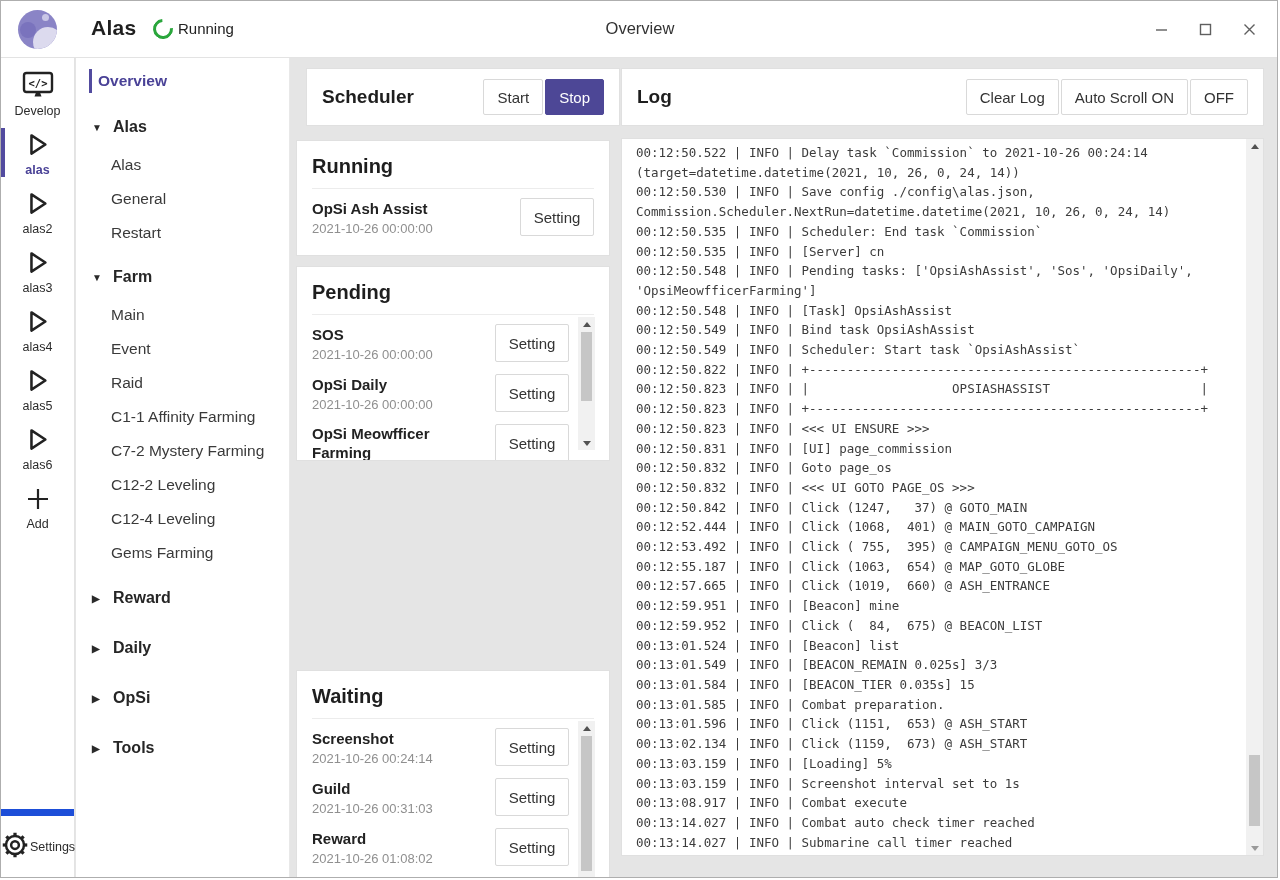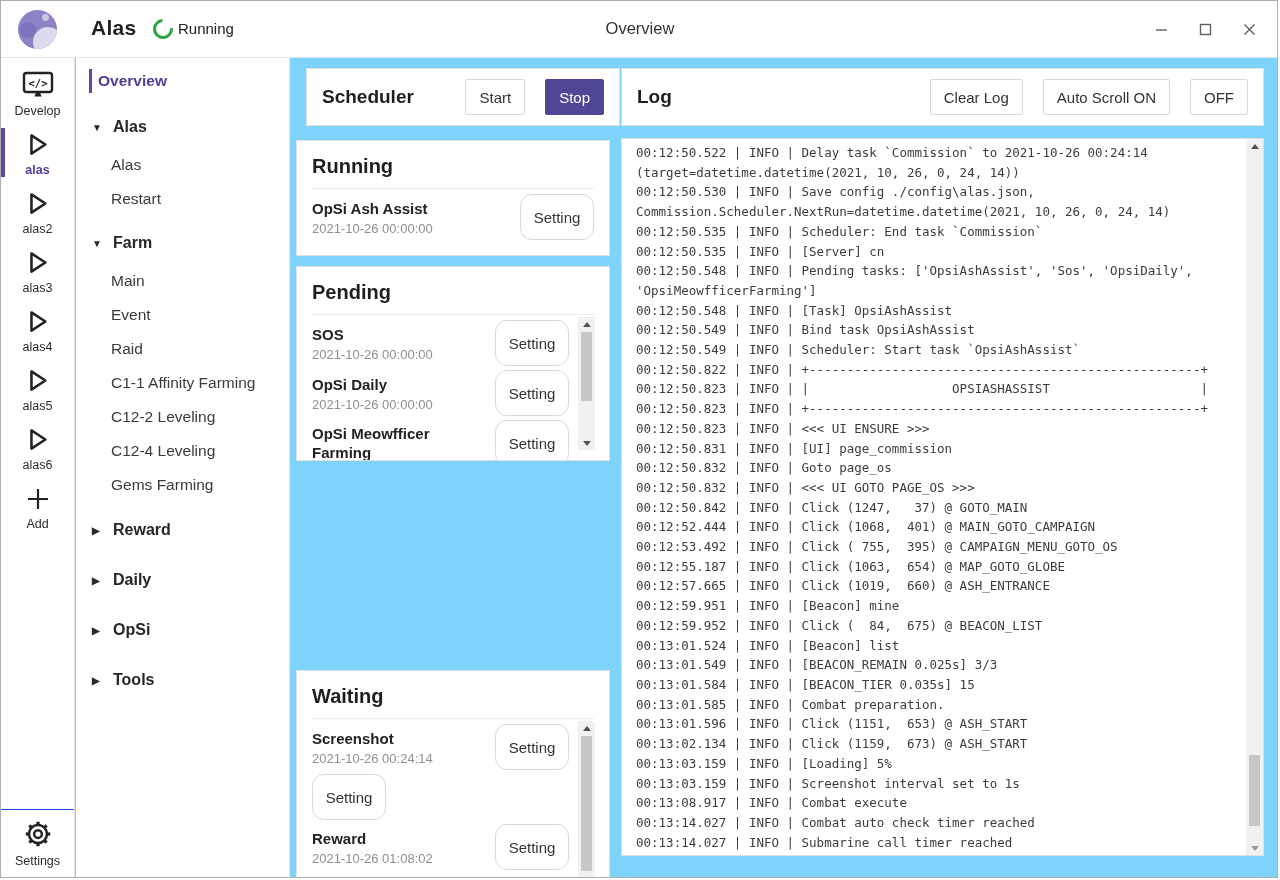--- a/index.html
+++ b/index.html
@@ -1,17 +1,17 @@
 <!DOCTYPE html>
 <html><head>
 <meta charset="utf-8">
 <style>
   * { margin:0; padding:0; box-sizing:border-box; }
   html,body { width:1280px; height:880px; font-family:"Liberation Sans",sans-serif; background:#fff; }
-  .app { position:relative; width:1278px; height:878px; border:1px solid #aeaeae; background:#7dd3fc; overflow:hidden; }
+  .app { position:relative; width:1278px; height:878px; border:1px solid #aeaeae; background:#e5e5e5; overflow:hidden; }
 
   
   .titlebar { position:absolute; left:0; top:0; width:1278px; height:57px; background:#fff; border-bottom:1px solid #e3e3e3; }
   .logo { position:absolute; left:17px; top:9px; width:39px; height:39px; border-radius:50%; background:#8a84c6; overflow:hidden; }
   .logo .blob1 { position:absolute; right:-6px; bottom:-8px; width:30px; height:30px; border-radius:50%; background:#dcdaee; }
   .logo .blob2 { position:absolute; right:8px; top:4px; width:7px; height:7px; border-radius:50%; background:#c9c6e6; }
   .logo .blob3 { position:absolute; left:2px; top:12px; width:16px; height:16px; border-radius:50%; background:#7a73bd; }
   .app-name { position:absolute; left:90px; top:15px; font-size:21px; font-weight:700; color:#1f1f1f; letter-spacing:.3px; }
   .spinner { position:absolute; left:152px; top:18px; width:20px; height:20px; border-radius:50%; border:3px solid #2aa63c; border-top-color:transparent; transform:rotate(40deg); }
   .status-text { position:absolute; left:177px; top:19px; font-size:15px; color:#222; }
@@ -19,51 +19,51 @@
   .win-btns { position:absolute; right:8px; top:0; height:56px; display:flex; align-items:center; }
   .win-btn { width:44px; height:44px; display:flex; align-items:center; justify-content:center; cursor:default; }
 
   
   .rail { position:absolute; left:0; top:57px; width:74px; bottom:0; background:#fff; border-right:1px solid #e3e3e3; padding-top:6px; }
   .rail-item { position:relative; height:59px; display:flex; flex-direction:column; align-items:center; justify-content:center; }
   .rail-item .rail-icon { height:32px; display:flex; align-items:center; justify-content:center; }
   .rail-item .rail-label { font-size:12.5px; color:#2b2b2b; margin-top:2px; }
   .rail-item.active::before { content:""; position:absolute; left:0; top:5px; bottom:5px; width:4px; background:#524b9f; }
   .rail-item.active .rail-label { color:#4a4297; font-weight:700; }
-  .rail-settings { position:absolute; left:0; right:0; bottom:0; height:68px; border-top:1px solid #1d4ed8; display:flex; flex-direction:column; align-items:center; justify-content:center; background:#fff; }
+  .rail-settings { position:absolute; left:0; right:0; bottom:0; height:68px; border-top:7px solid #1d4ed8; display:flex; flex-direction:row; align-items:center; justify-content:center; background:#fff; }
   .rail-settings .rail-label { font-size:12.5px; color:#2b2b2b; margin-top:1px; }
 
   
   .nav { position:absolute; left:75px; top:57px; width:214px; bottom:0; background:#fff; border-right:1px solid #e8e8e8; padding-top:4px; overflow:hidden; }
   .nav-item { display:flex; align-items:center; cursor:default; }
   .nav-item .marker { width:13px; font-size:10px; color:#2a2a2a; margin-right:8px; }
   .nav-item.t-active { height:38px; padding-left:22px; position:relative; font-size:15.5px; font-weight:700; color:#4a4297; }
   .nav-item.t-active::before { content:""; position:absolute; left:13px; top:7px; bottom:7px; width:3px; background:#524b9f; }
   .nav-item.t-group { height:42px; padding-left:16px; font-size:16px; font-weight:700; color:#262626; }
   .nav-item.t-group.collapsed { height:44px; margin-top:6px; }
   .nav-item.t-group.expanded { margin-top:6px; }
   .nav-item.t-item { height:34px; padding-left:35px; font-size:15.5px; color:#3a3a3a; }
 
   
   .card { position:absolute; background:#fff; border:1px solid #e0e0e0; }
   .panel-head { display:flex; align-items:center; justify-content:space-between; padding:0 15px; height:100%; }
   .panel-title { font-size:19px; font-weight:700; color:#1e1e1e; }
   .btn { background:#fff; border:1px solid #d9d9d9; border-radius:2px; font-size:15px; color:#333; font-family:"Liberation Sans",sans-serif; height:36px; padding:0 13px; cursor:pointer; }
   .btn.primary { background:#4d4796; border-color:#4d4796; color:#fff; }
-  .btn-row { display:flex; gap:20px; }
+  .btn-row { display:flex; gap:2px; }
 
   .section-title { font-size:20px; font-weight:700; color:#1e1e1e; padding:14px 15px 10px 15px; }
   .divider { height:1px; background:#ececec; margin:0 15px; }
   .task-list { position:relative; overflow:hidden; }
   .task-rows { padding:4px 15px 0 15px; }
   .task-row { height:48px; display:flex; align-items:center; justify-content:space-between; }
   .task-info { width:178px; }
   .task-name { font-size:15px; font-weight:700; color:#222; line-height:19px; }
   .task-time { font-size:13px; color:#8f8f8f; margin-top:3px; }
-  .setting-btn { width:74px; height:46px; background:#fff; border:1px solid #d9d9d9; border-radius:12px; font-size:15px; color:#333; cursor:pointer; flex-shrink:0; }
+  .setting-btn { width:74px; height:38px; background:#fff; border:1px solid #d9d9d9; border-radius:2px; font-size:15px; color:#333; cursor:pointer; flex-shrink:0; }
   .waiting-rows .task-row, .pending-rows .task-row { margin-bottom:2px; }
 
   
   .sb { position:absolute; width:17px; background:#f1f1f1; }
   .sb .arr { position:absolute; left:0; width:17px; height:14px; display:flex; align-items:center; justify-content:center; }
   .sb .arr.up { top:0; } .sb .arr.down { bottom:0; }
   .tri-up { width:0; height:0; border-left:4px solid transparent; border-right:4px solid transparent; border-bottom:5px solid #525252; }
   .tri-down { width:0; height:0; border-left:4px solid transparent; border-right:4px solid transparent; border-top:5px solid #525252; }
   .sb .thumb { position:absolute; left:3px; width:11px; background:#c6c6c6; }
 
@@ -214,20 +214,24 @@
         <div class="nav-item t-group expanded">
           <span class="marker">▼</span>
           <span>Alas</span>
         </div>
 
         <div class="nav-item t-item">
 
           <span>Alas</span>
         </div>
 
+        <div class="nav-item t-item">
+
+          <span>General</span>
+        </div>
 
         <div class="nav-item t-item">
 
           <span>Restart</span>
         </div>
 
         <div class="nav-item t-group expanded">
           <span class="marker">▼</span>
           <span>Farm</span>
         </div>
@@ -245,20 +249,24 @@
         <div class="nav-item t-item">
 
           <span>Raid</span>
         </div>
 
         <div class="nav-item t-item">
 
           <span>C1-1 Affinity Farming</span>
         </div>
 
+        <div class="nav-item t-item">
+
+          <span>C7-2 Mystery Farming</span>
+        </div>
 
         <div class="nav-item t-item">
 
           <span>C12-2 Leveling</span>
         </div>
 
         <div class="nav-item t-item">
 
           <span>C12-4 Leveling</span>
         </div>
@@ -362,20 +370,24 @@
 
         <div class="task-row">
           <span class="task-info">
             <div class="task-name">Screenshot</div>
             <div class="task-time">2021-10-26 00:24:14</div>
           </span>
           <button class="setting-btn">Setting</button>
         </div>
 
         <div class="task-row">
+          <span class="task-info">
+            <div class="task-name">Guild</div>
+            <div class="task-time">2021-10-26 00:31:03</div>
+          </span>
           <button class="setting-btn">Setting</button>
         </div>
 
         <div class="task-row">
           <span class="task-info">
             <div class="task-name">Reward</div>
             <div class="task-time">2021-10-26 01:08:02</div>
           </span>
           <button class="setting-btn">Setting</button>
         </div>

